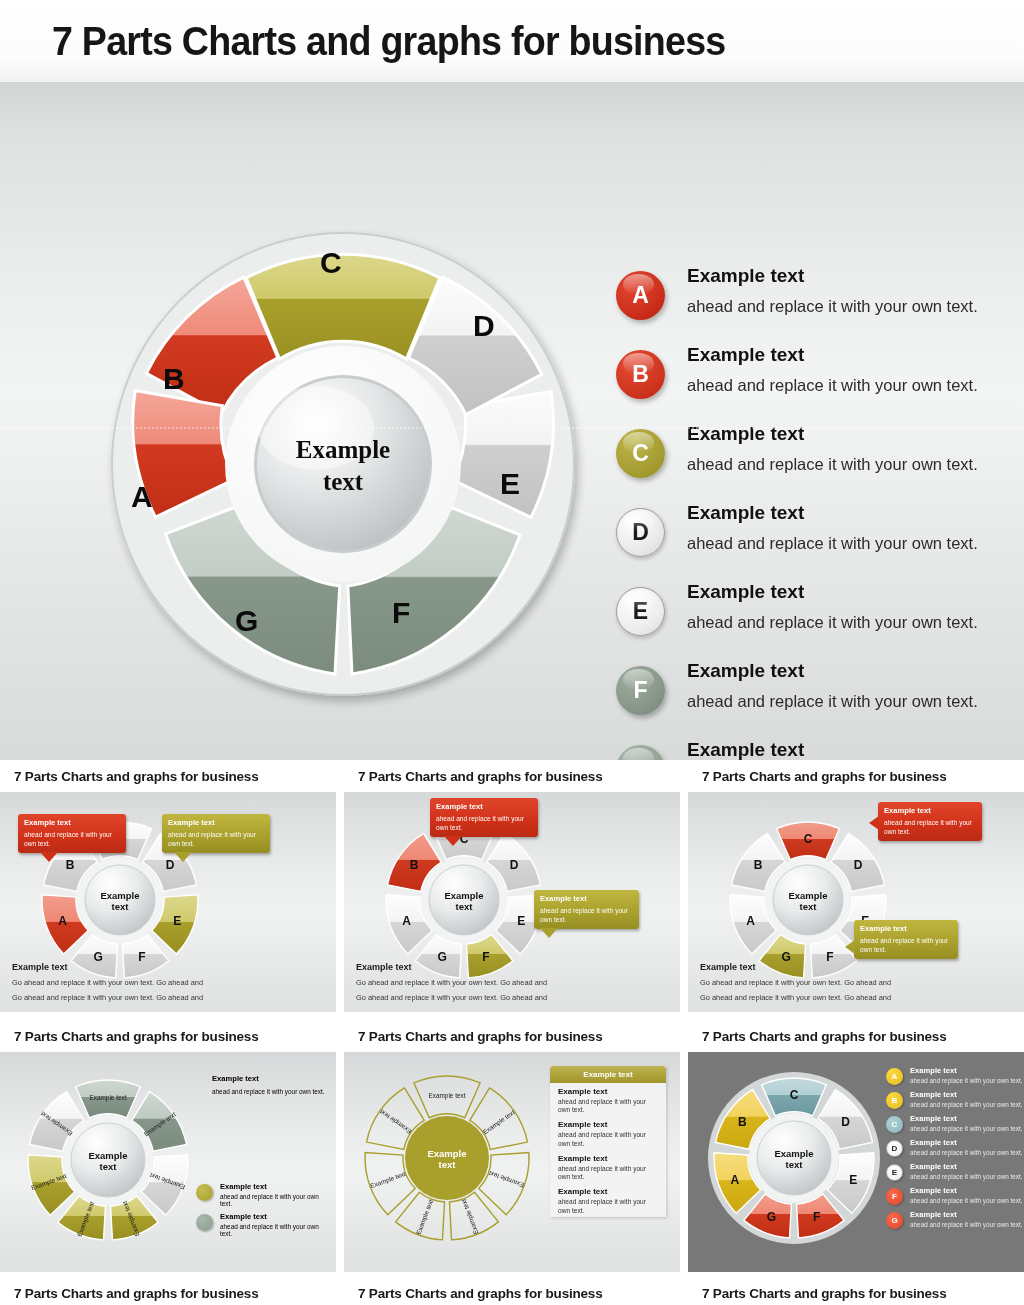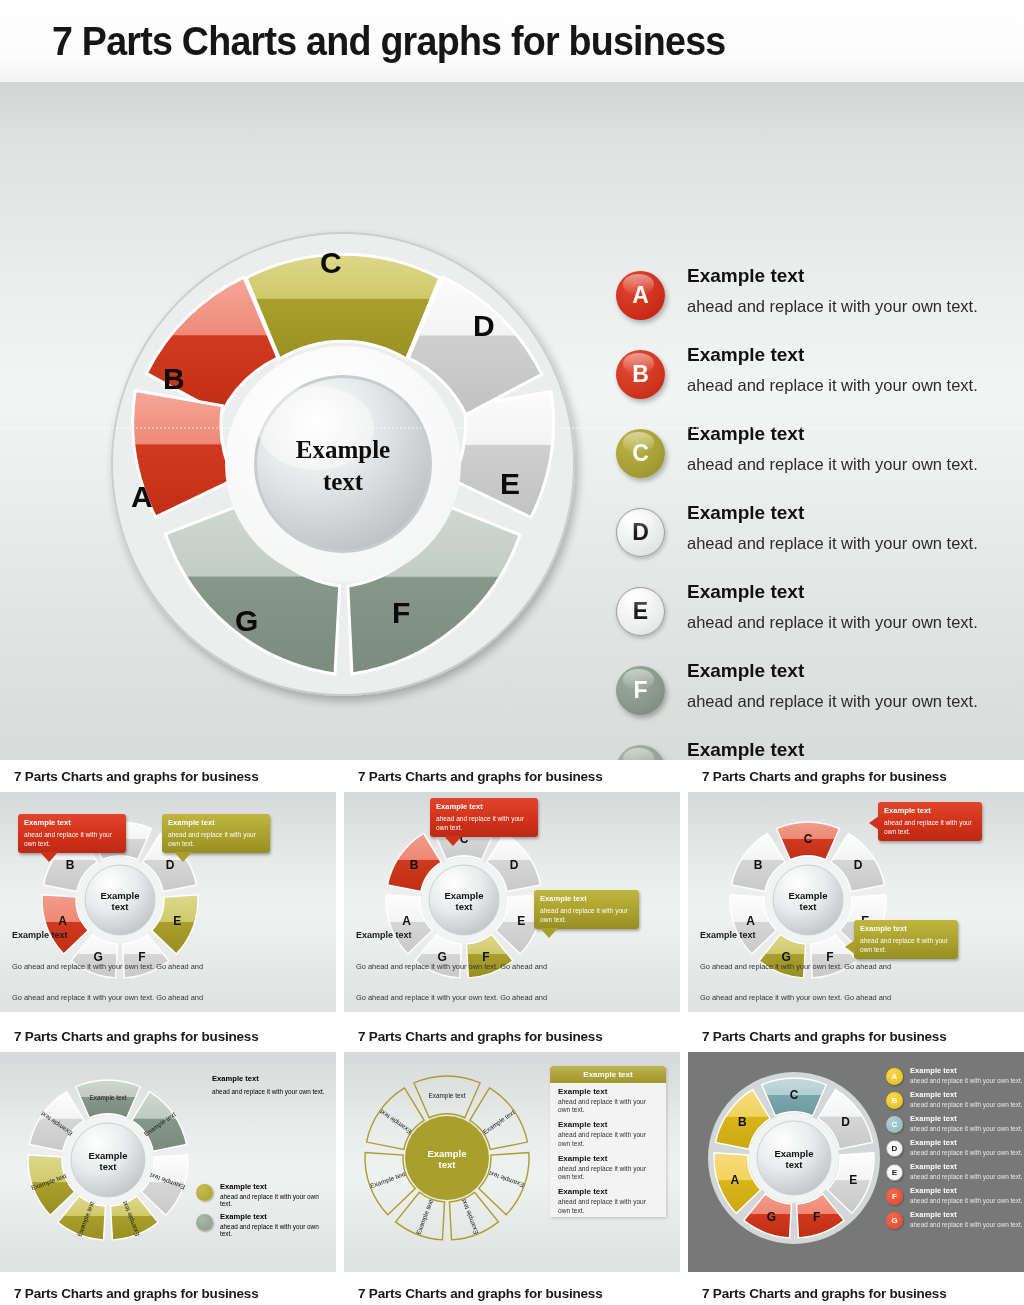--- a/index.html
+++ b/index.html
@@ -68,21 +68,21 @@
   .card-title { font-size: 13.5px; font-weight: bold; color: #1a1a1a; letter-spacing:-0.2px; }
   .card-stage {
     position: absolute; left:0; right:0; top:32px; bottom:0;
     background: linear-gradient(to bottom, #d6d8d9 0%, #eaecec 35%, #f0f1f1 55%, #dfe1e1 100%);
     overflow: hidden;
   }
   .card-stage.dark { background: #787878; }
 
   .tcap { position:absolute; left: 12px; bottom: 10px; }
   .tcap-title { font-size: 9px; font-weight: bold; color:#1a1a1a; }
-  .tcap-line { font-size: 7.4px; color:#333; margin-top: 22px; }
+  .tcap-line { font-size: 7.4px; color:#333; margin-top: 6px; }
 
   .callout {
     position:absolute; border-radius: 3px; padding: 5px 6px;
     box-shadow: 1px 2px 3px rgba(0,0,0,.3);
     color:#fff;
   }
   .callout.red  { background: linear-gradient(to bottom, #e0452c 0%, #cf3118 60%, #bb2a14 100%); }
   .callout.olive{ background: linear-gradient(to bottom, #c0b63f 0%, #a89f2c 60%, #968e22 100%); }
   .callout-t { font-size: 7.6px; font-weight: bold; line-height:1.1; }
   .callout-d { font-size: 6.6px; line-height: 1.25; margin-top: 4px; opacity:.97; }

